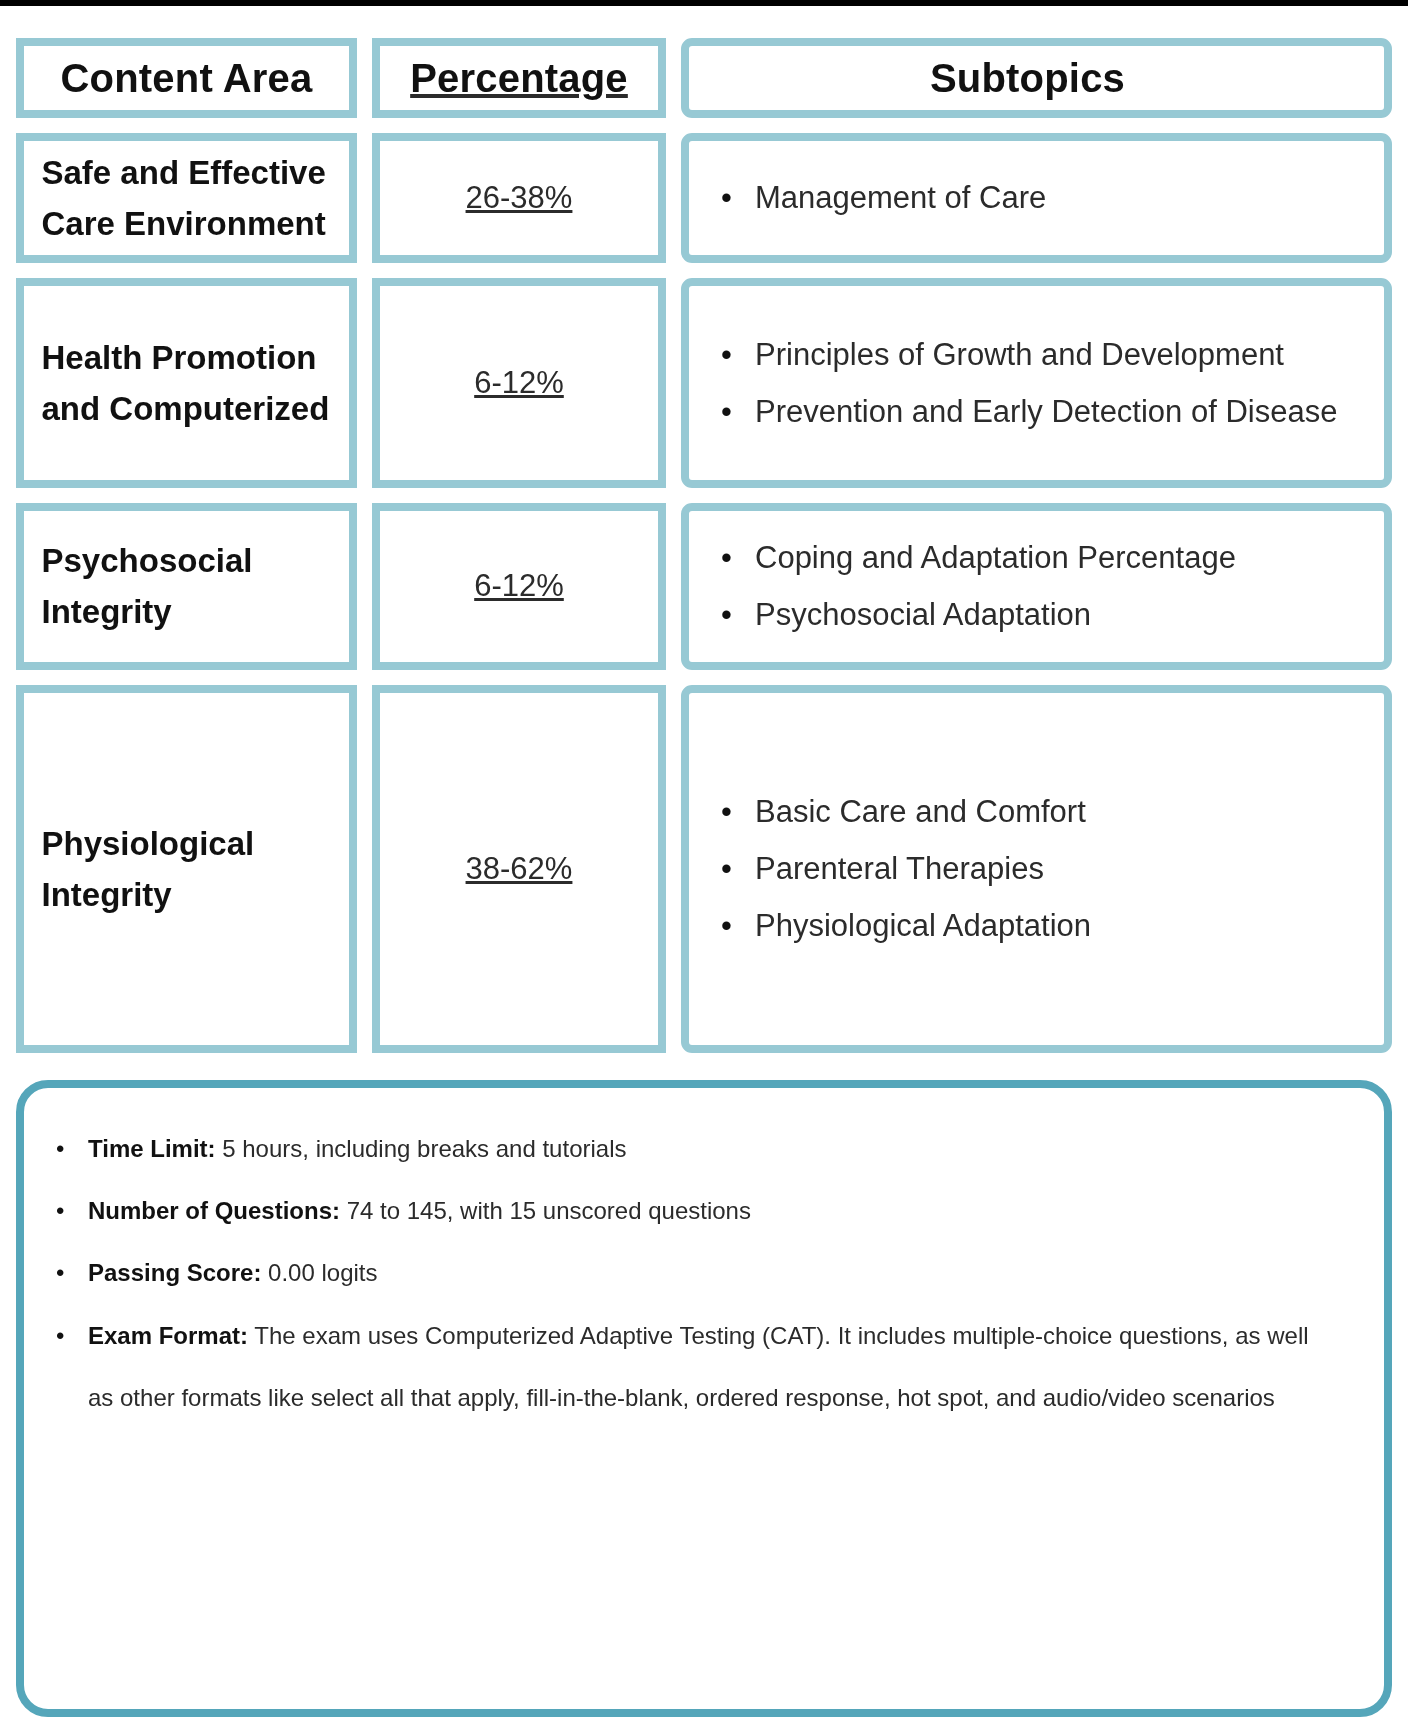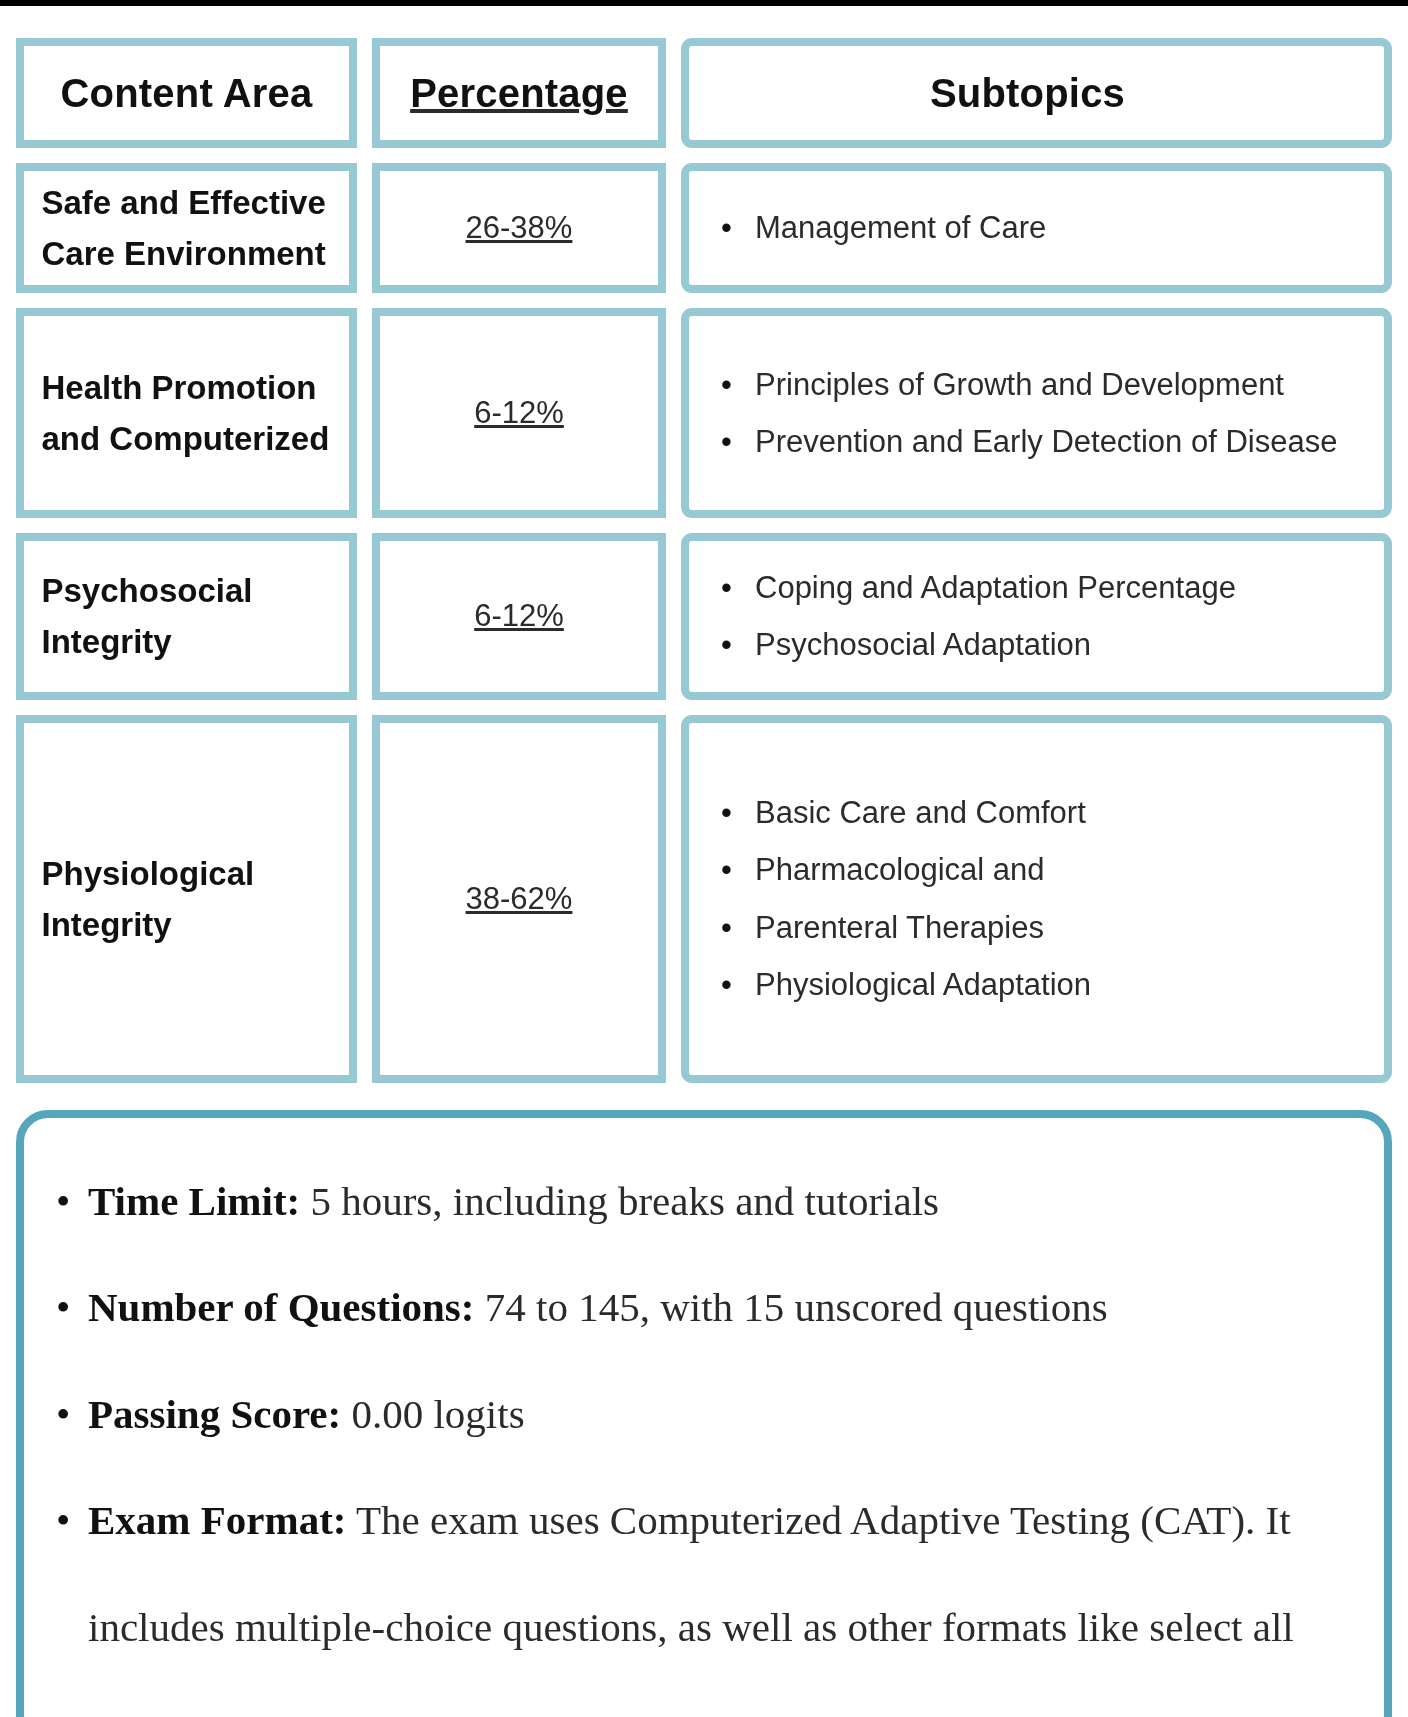--- a/index.html
+++ b/index.html
@@ -23,21 +23,21 @@
   .cell{
     border:8px solid var(--table-border);
     background:#fff;
     display:flex;
     align-items:center;
     justify-content:center;
   }
   .c1{width:341px;flex:none;}
   .c2{width:294px;flex:none;text-decoration:underline;}
   .c3{flex:1;justify-content:flex-start;padding-left:28px;padding-right:18px;border-radius:11px;}
-  .head .cell{height:110px;}
+  .head .cell{height:80px;}
   .head-label{
     font-weight:700;
     font-size:40px;
     color:var(--ink-bold);
     letter-spacing:.2px;
   }
   .r0 .cell{min-height:130px;}
   .r1 .cell{min-height:210px;}
   .r2 .cell{min-height:124px;}
   .r3 .cell{min-height:368px;}
@@ -78,26 +78,25 @@
     background:#fff;
     padding:30px 46px 34px 32px;
     min-height:637px;
   }
   ul.info{
     list-style:none;
     margin:0;
     padding:0;
   }
   ul.info li{
-    font-size:41px;
+    font-size:24px;
     line-height:2.6;
     padding-left:32px;
     position:relative;
     color:var(--ink-body);
-    font-family:Liberation Serif, serif;
   }
   ul.info li::before{
     content:"\2022";
     position:absolute;
     left:0;
     color:#111;
   }
   ul.info strong{
     font-weight:700;
     color:var(--ink-bold);
@@ -170,21 +169,20 @@
   <div class="row r3">
     <div class="cell c1">
       <p class="area">Physiological Integrity</p>
     </div>
     <div class="cell c2">
       <span class="pct">38-62%</span>
     </div>
     <div class="cell c3">
       <ul class="subs">
               <li>Basic Care and Comfort</li>
-              <li>Pharmacological and</li>
               <li>Parenteral Therapies</li>
               <li>Physiological Adaptation</li>
             </ul>
     </div>
   </div>
 </div>
   </div>
 
   <div class="info-box">
     <ul class="info" id="info-list">

